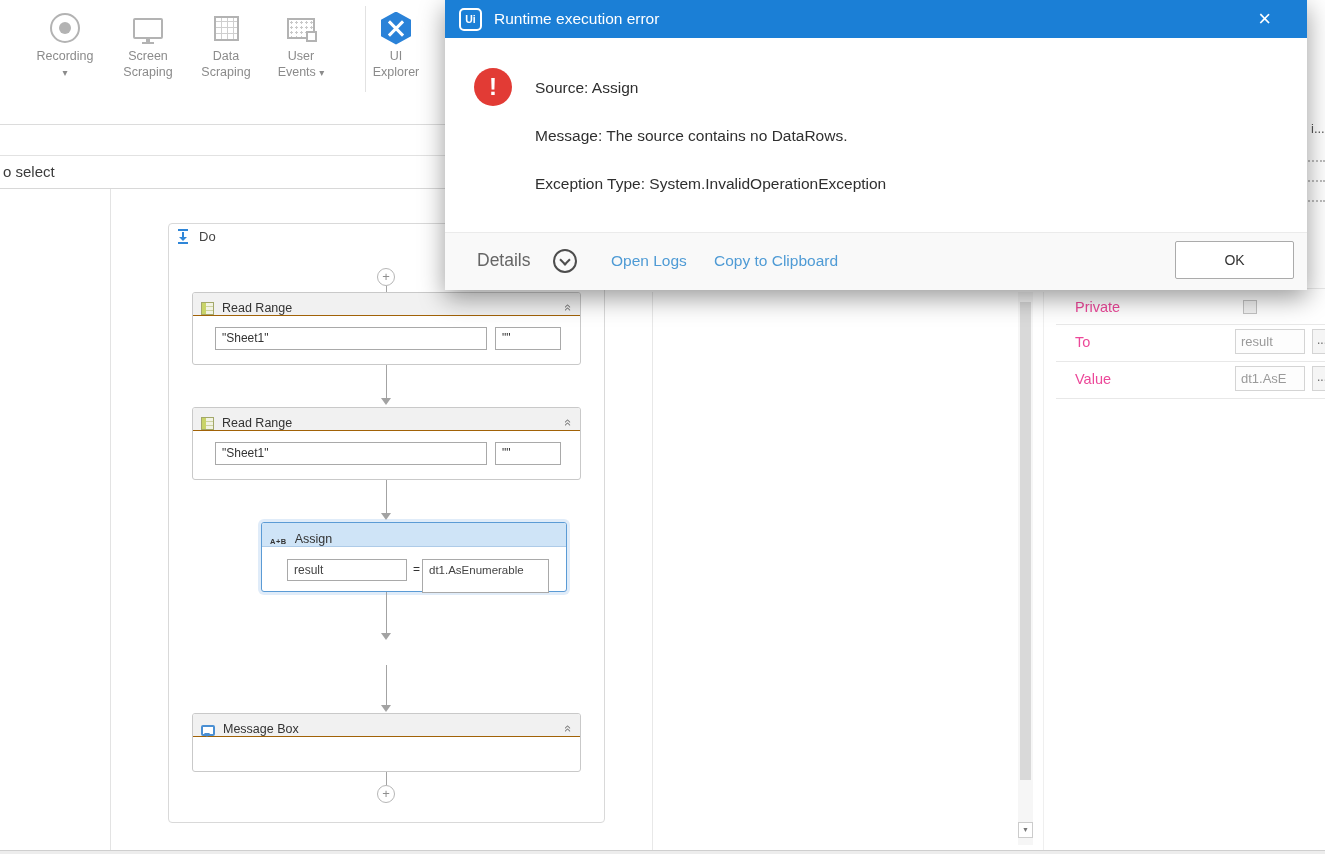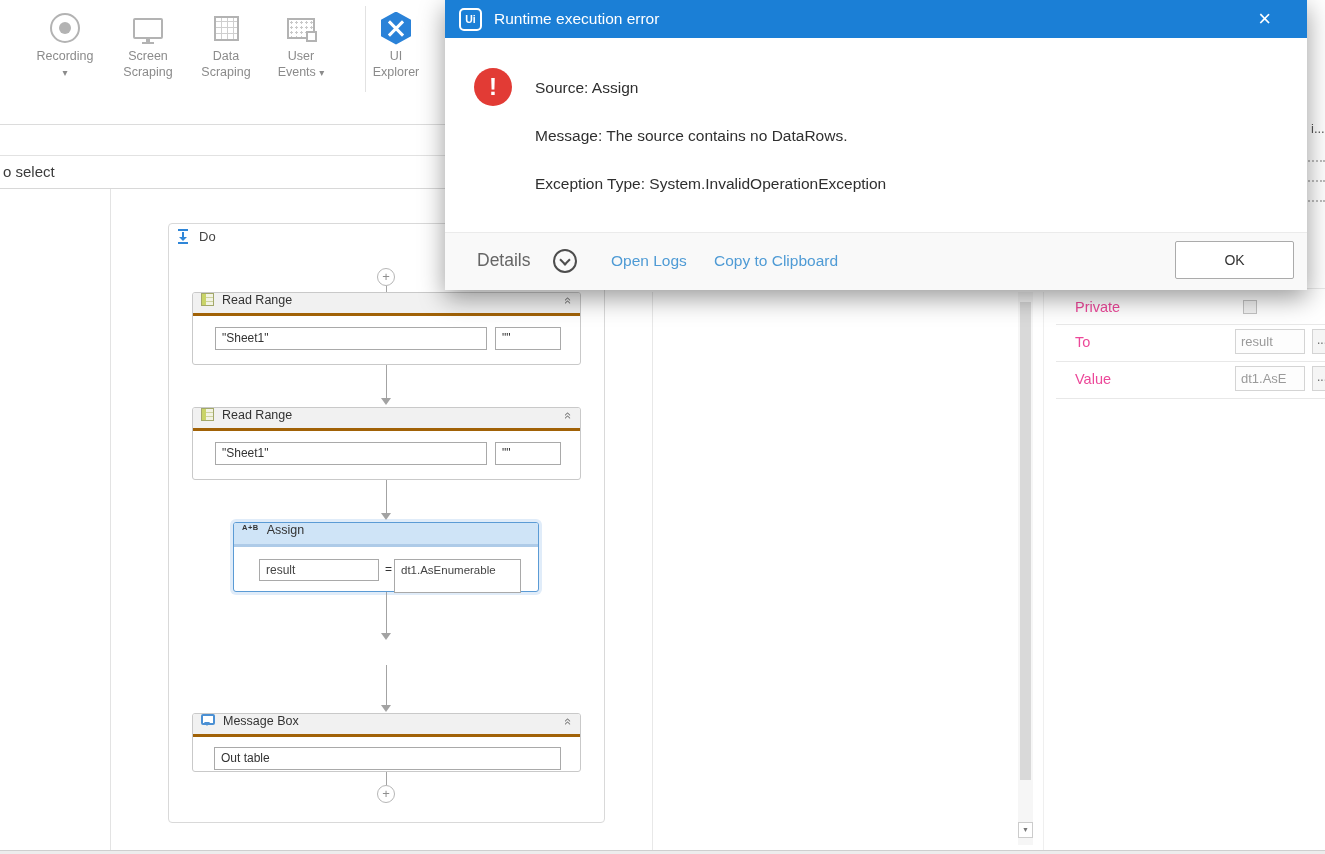--- a/index.html
+++ b/index.html
@@ -48,30 +48,30 @@
   .ic-do { position:relative; width:14px; height:15px; }
   .ic-do .b1 { position:absolute; top:0; left:2px; width:10px; height:2px; background:#2f86d8; }
   .ic-do .b2 { position:absolute; bottom:0; left:2px; width:10px; height:2px; background:#2f86d8; }
   .ic-do .stem { position:absolute; top:3px; left:6px; width:2px; height:5px; background:#2f86d8; }
   .ic-do .tri { position:absolute; top:8px; left:3px; width:0; height:0; border:4px solid transparent; border-top:4px solid #2f86d8; }
   .plus { position:absolute; width:18px; height:18px; border:1px solid #b6b6b6; border-radius:50%;
     color:#8f8f8f; font-size:13px; line-height:16px; text-align:center; background:#fff; cursor:pointer; }
   .cline { position:absolute; left:386px; width:1px; background:#a3a3a3; }
   .carrow { position:absolute; left:381px; width:0; height:0; border:5px solid transparent; border-top:7px solid #a3a3a3; }
   .act { position:absolute; background:#fff; border:1px solid #c9c9c9; border-radius:3px; }
-  .act-head { height:23px; background:#f1f1f1; border-bottom:3px solid #a16207; display:flex; align-items:flex-start; padding:0 8px; border-radius:2px 2px 0 0; }
+  .act-head { height:23px; background:#f1f1f1; border-bottom:1px solid #a16207; display:flex; align-items:flex-end; padding:0 8px; border-radius:2px 2px 0 0; }
   .act-title { font-size:12.5px; color:#333; margin-left:8px; white-space:nowrap; }
   .collapse { margin-left:auto; transform:rotate(90deg); font-size:13px; color:#777; cursor:pointer; }
   .inp { position:absolute; border:1px solid #a9a9a9; background:#fff; font-size:12px; color:#333; line-height:21px; padding:0 6px; white-space:nowrap; overflow:hidden; cursor:text; }
   .inp.main  { left:22px; top:34px; width:272px; height:23px; }
   .inp.small { left:302px; top:34px; width:66px; height:23px; }
   .ic-excel { width:13px; height:13px; border:1px solid #a3a86a; background-color:#f2f3e4;
     background-image: linear-gradient(to right, #c9d468 0 4px, transparent 4px),
                       repeating-linear-gradient(0deg, transparent 0 3px, #cdd3a0 3px 4px); }
-  .act.assign { border-color:#5b9bd5; box-shadow:0 0 0 3px rgba(130,180,230,.25); }
+  .act.assign { border-color:#5b9bd5; box-shadow:0 0 0 3px rgba(130,180,230,.25);margin-left:28px; }
   .act.assign .act-head { background:#cfe4f7; border-bottom-color:#aecbe8; height:24px; }
   .ic-ab { font-size:7.5px; font-weight:bold; color:#333; letter-spacing:0.5px; }
   .assign .inp.to   { left:25px;  top:36px; width:120px; height:22px; color:#444; }
   .assign .eq { position:absolute; left:151px; top:39px; font-size:12px; color:#333; }
   .assign .inp.expr { left:160px; top:36px; width:127px; height:34px; color:#444; font-size:11.5px; }
   .act.odt { display:flex; align-items:center; padding:0 8px; background:#f7f7f7; }
   .ic-odt { width:13px; height:13px; border:1px solid #999; background-color:#f4f4f4;
     background-image: linear-gradient(to bottom, #8fb4d9 0 4px, transparent 4px),
                       repeating-linear-gradient(90deg, transparent 0 3px, #ccc 3px 4px); }
   .ic-msg { width:14px; height:11px; border:2px solid #4a8fd3; border-radius:2px; position:relative; background:#fff; }
@@ -228,21 +228,20 @@
 
   <div class="cline" style="top:665px;height:40px"></div>
   <div class="carrow" style="top:705px"></div>
 
   <div class="act mb" style="left:192px;top:713px;width:389px;height:59px">
     <div class="act-head">
       <span class="ic-msg"></span>
       <span class="act-title">Message Box</span>
       <span class="collapse">«</span>
     </div>
-    <div class="inp wide">Out table</div>
   </div>
 
   <div class="cline" style="top:772px;height:13px"></div>
   <div class="plus" style="left:377px;top:785px">+</div>
 
   <div class="vscroll">
     <div class="vthumb"></div>
     <div class="vbtn"><span>▼</span></div>
   </div>
 

